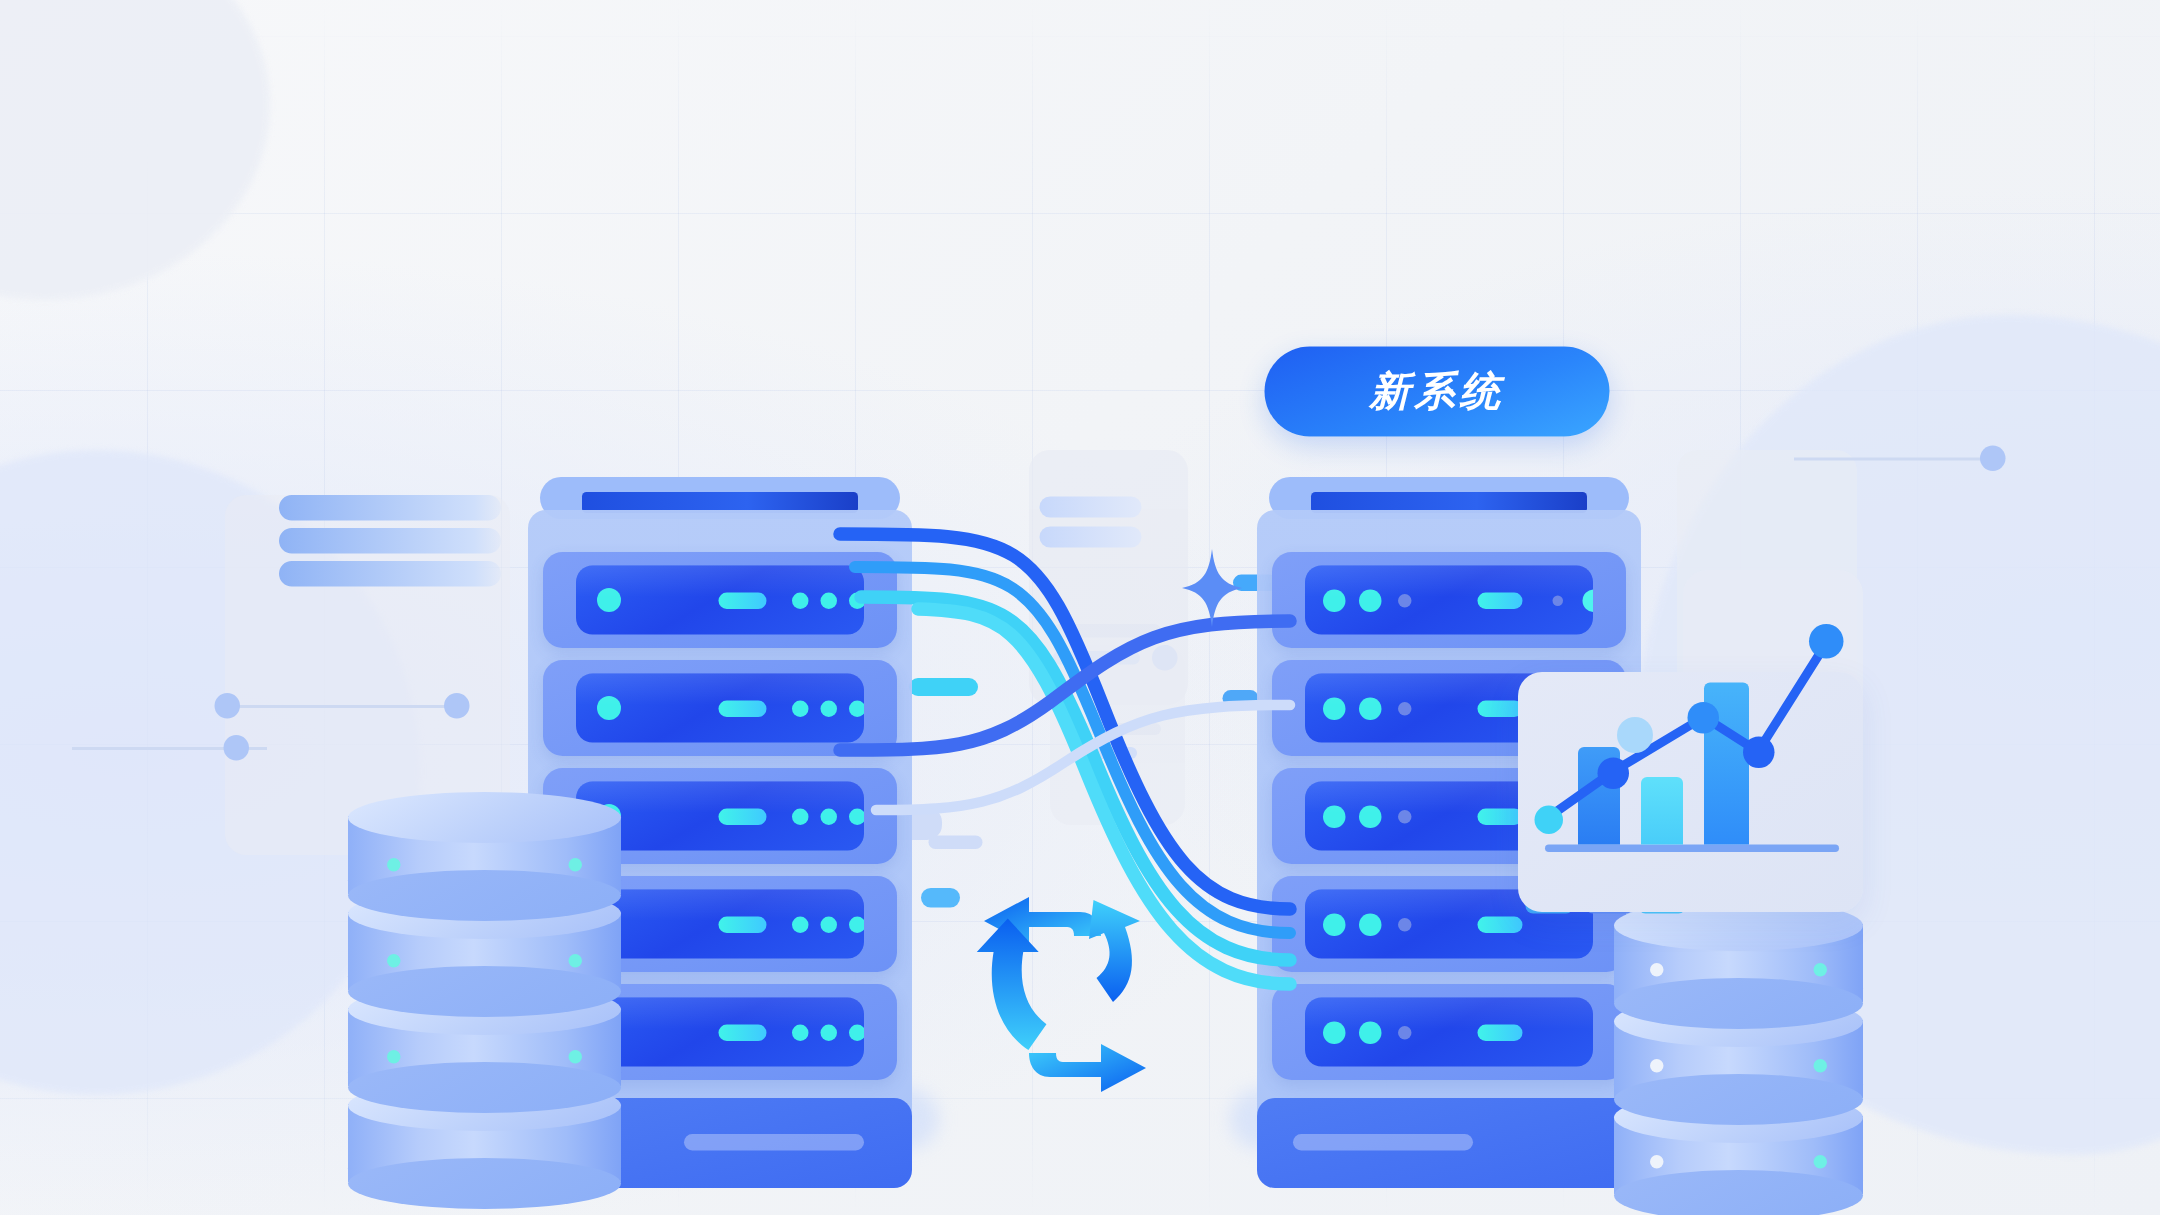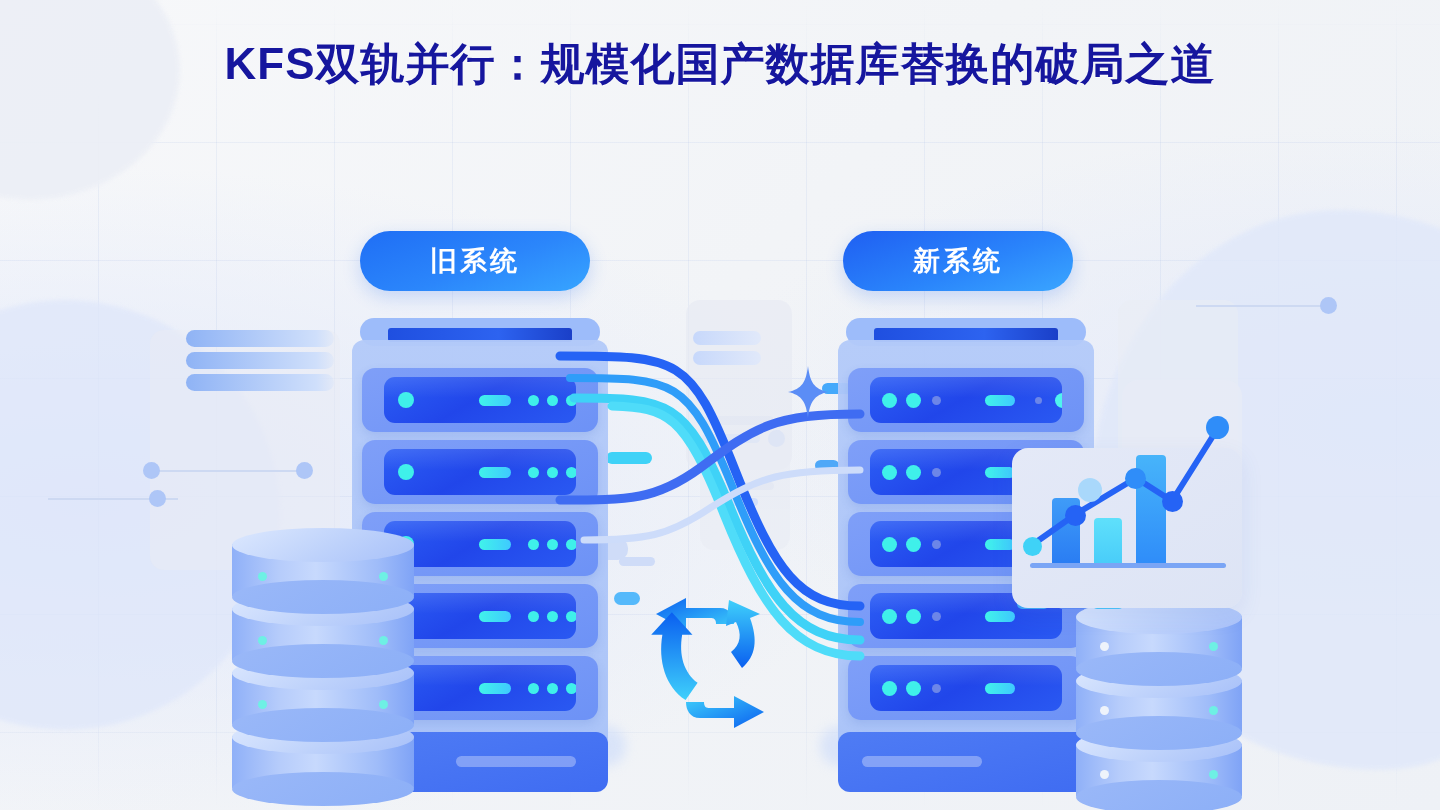--- a/index.html
+++ b/index.html
@@ -65,21 +65,21 @@
     position:absolute;z-index:35;
     height:60px;min-width:230px;
     border-radius:30px;
     display:flex;align-items:center;justify-content:center;
     color:#fff;font-size:27px;font-weight:bold;letter-spacing:3px;
     box-shadow:0 6px 18px rgba(40,110,240,.22);
   }
   .badge-old{left:360px;top:231px;
     background:linear-gradient(160deg,#1f6ef5 0%,#2b86fb 55%,#37a5ff 100%);}
   .badge-new{left:843px;top:231px;
-    background:linear-gradient(160deg,#1f5ff2 0%,#2a85fb 58%,#3aa6ff 100%);}
+    background:linear-gradient(160deg,#1f5ff2 0%,#2a85fb 58%,#3aa6ff 100%);font-style:italic;}
 
   
   .rack{position:absolute;z-index:20;}
   .rack-top{position:absolute;left:8px;top:0;width:calc(100% - 16px);height:28px;
     border-radius:14px;background:#9dbcfa;}
   .rack-top-in{position:absolute;left:36px;top:10px;width:calc(100% - 72px);height:14px;
     border-radius:3px;background:linear-gradient(90deg,#1f4fe0,#2d63f0 60%,#1a3fc8);}
   .rack-body{position:absolute;left:0;top:22px;width:100%;
     border-radius:12px;background:linear-gradient(180deg,#b3caf9 0%,#a8c2f8 100%);opacity:.95;}
   .unit{position:absolute;left:10px;width:calc(100% - 20px);height:64px;border-radius:13px;
@@ -175,26 +175,22 @@
 
   <div class="deco-chip" style="left:606px;top:452px;width:46px;height:12px;background:#3fd2f7;"></div>
   <div class="deco-chip" style="left:614px;top:592px;width:26px;height:13px;background:#55b9fb;"></div>
   <div class="deco-chip" style="left:573px;top:593px;width:18px;height:10px;background:#8fb3f5;"></div>
   <div class="deco-chip" style="left:822px;top:383px;width:30px;height:11px;background:#45a9fb;"></div>
   <div class="deco-chip" style="left:815px;top:460px;width:24px;height:11px;background:#4fa8f8;"></div>
   <div class="deco-chip" style="left:619px;top:557px;width:36px;height:9px;background:#cfdcf8;"></div>
   <div class="deco-chip" style="left:590px;top:538px;width:38px;height:22px;background:#cfdcf8;border-radius:4px 10px 10px 4px;"></div>
 
   <div class="header">
-    <h1 class="title">KFS双轨并行：规模化国产数据库替换的破局之道</h1>
-  </div>
-
-  <div class="badge badge-old">
-    <span>旧系统</span>
-  </div>
+  </div>
+
   <div class="badge badge-new">
     <span>新系统</span>
   </div>
 
   <div class="rack" style="left:352px;top:318px;width:256px;height:452px;">
     <div class="rack-glow" style="top:408px;"></div>
     <div class="rack-top"></div>
     <div class="rack-top-in"></div>
     <div class="rack-body" style="height:418px;"></div>
 

